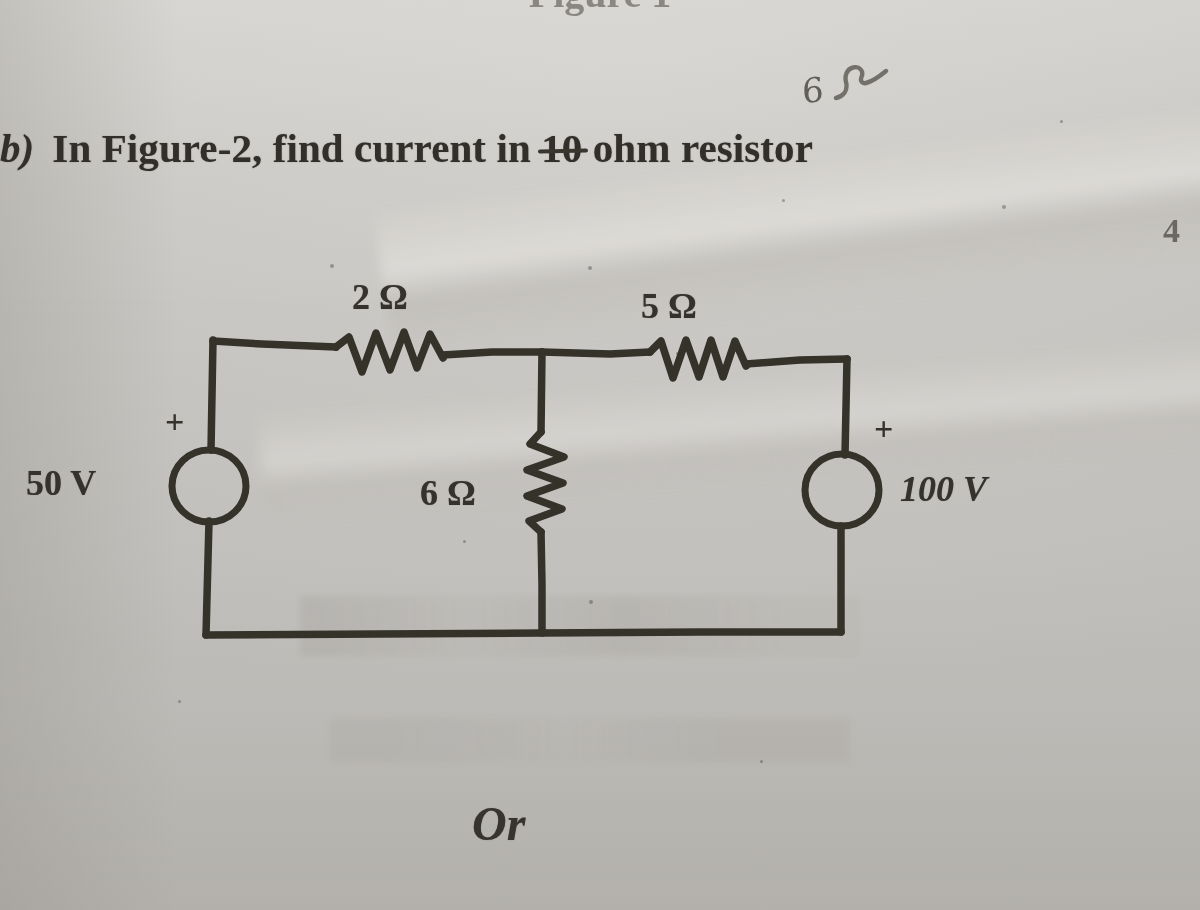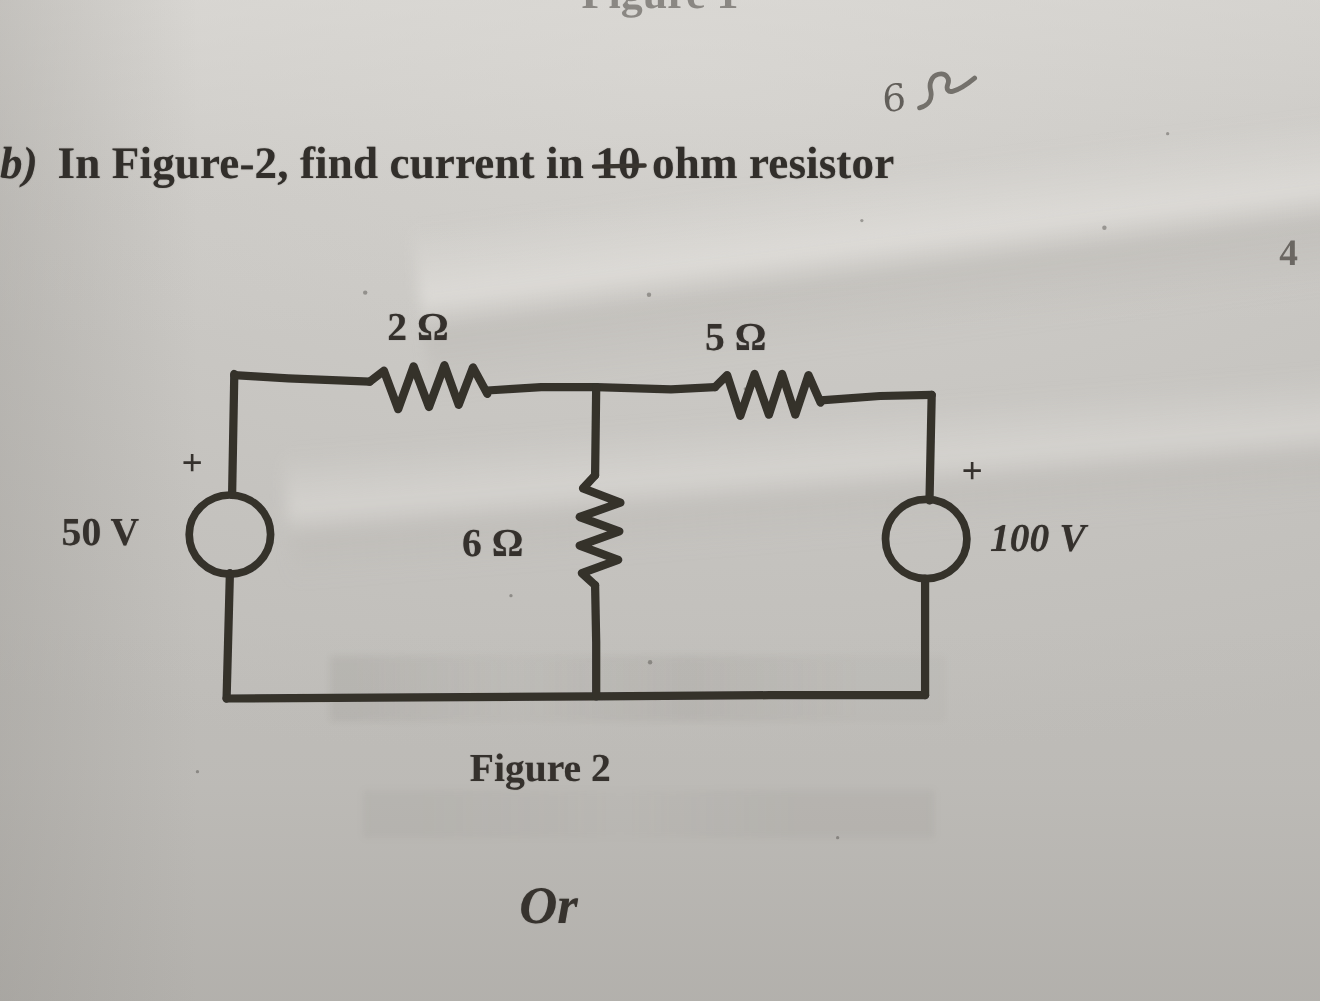--- a/index.html
+++ b/index.html
@@ -263,37 +263,34 @@
   </div>
 
   <div class="comp-label" style="left:641px; top:285px;">
     <span>5 Ω</span>
   </div>
 
   <div class="comp-label" style="left:420px; top:472px;">
     <span>6 Ω</span>
   </div>
 
-  <div class="comp-label" style="left:26px; top:462px;margin-left:30px;">
+  <div class="comp-label" style="left:26px; top:462px;">
     <span>50 V</span>
   </div>
 
   <div class="comp-label" style="left:900px; top:468px;font-style:italic;">
     <span>100 V</span>
   </div>
 
   <div class="polarity" style="left:165px; top:405px;">
     <span>+</span>
   </div>
 
   <div class="polarity" style="left:874px; top:412px;">
     <span>+</span>
   </div>
 
-  <div class="caption" style="left:427px; top:677px;">
-    <span>Figure 2</span>
-  </div>
 
   <div class="or-text" style="left:472px; top:796px;">
     <span>Or</span>
   </div>
 
 </div>
 
 </body></html>

